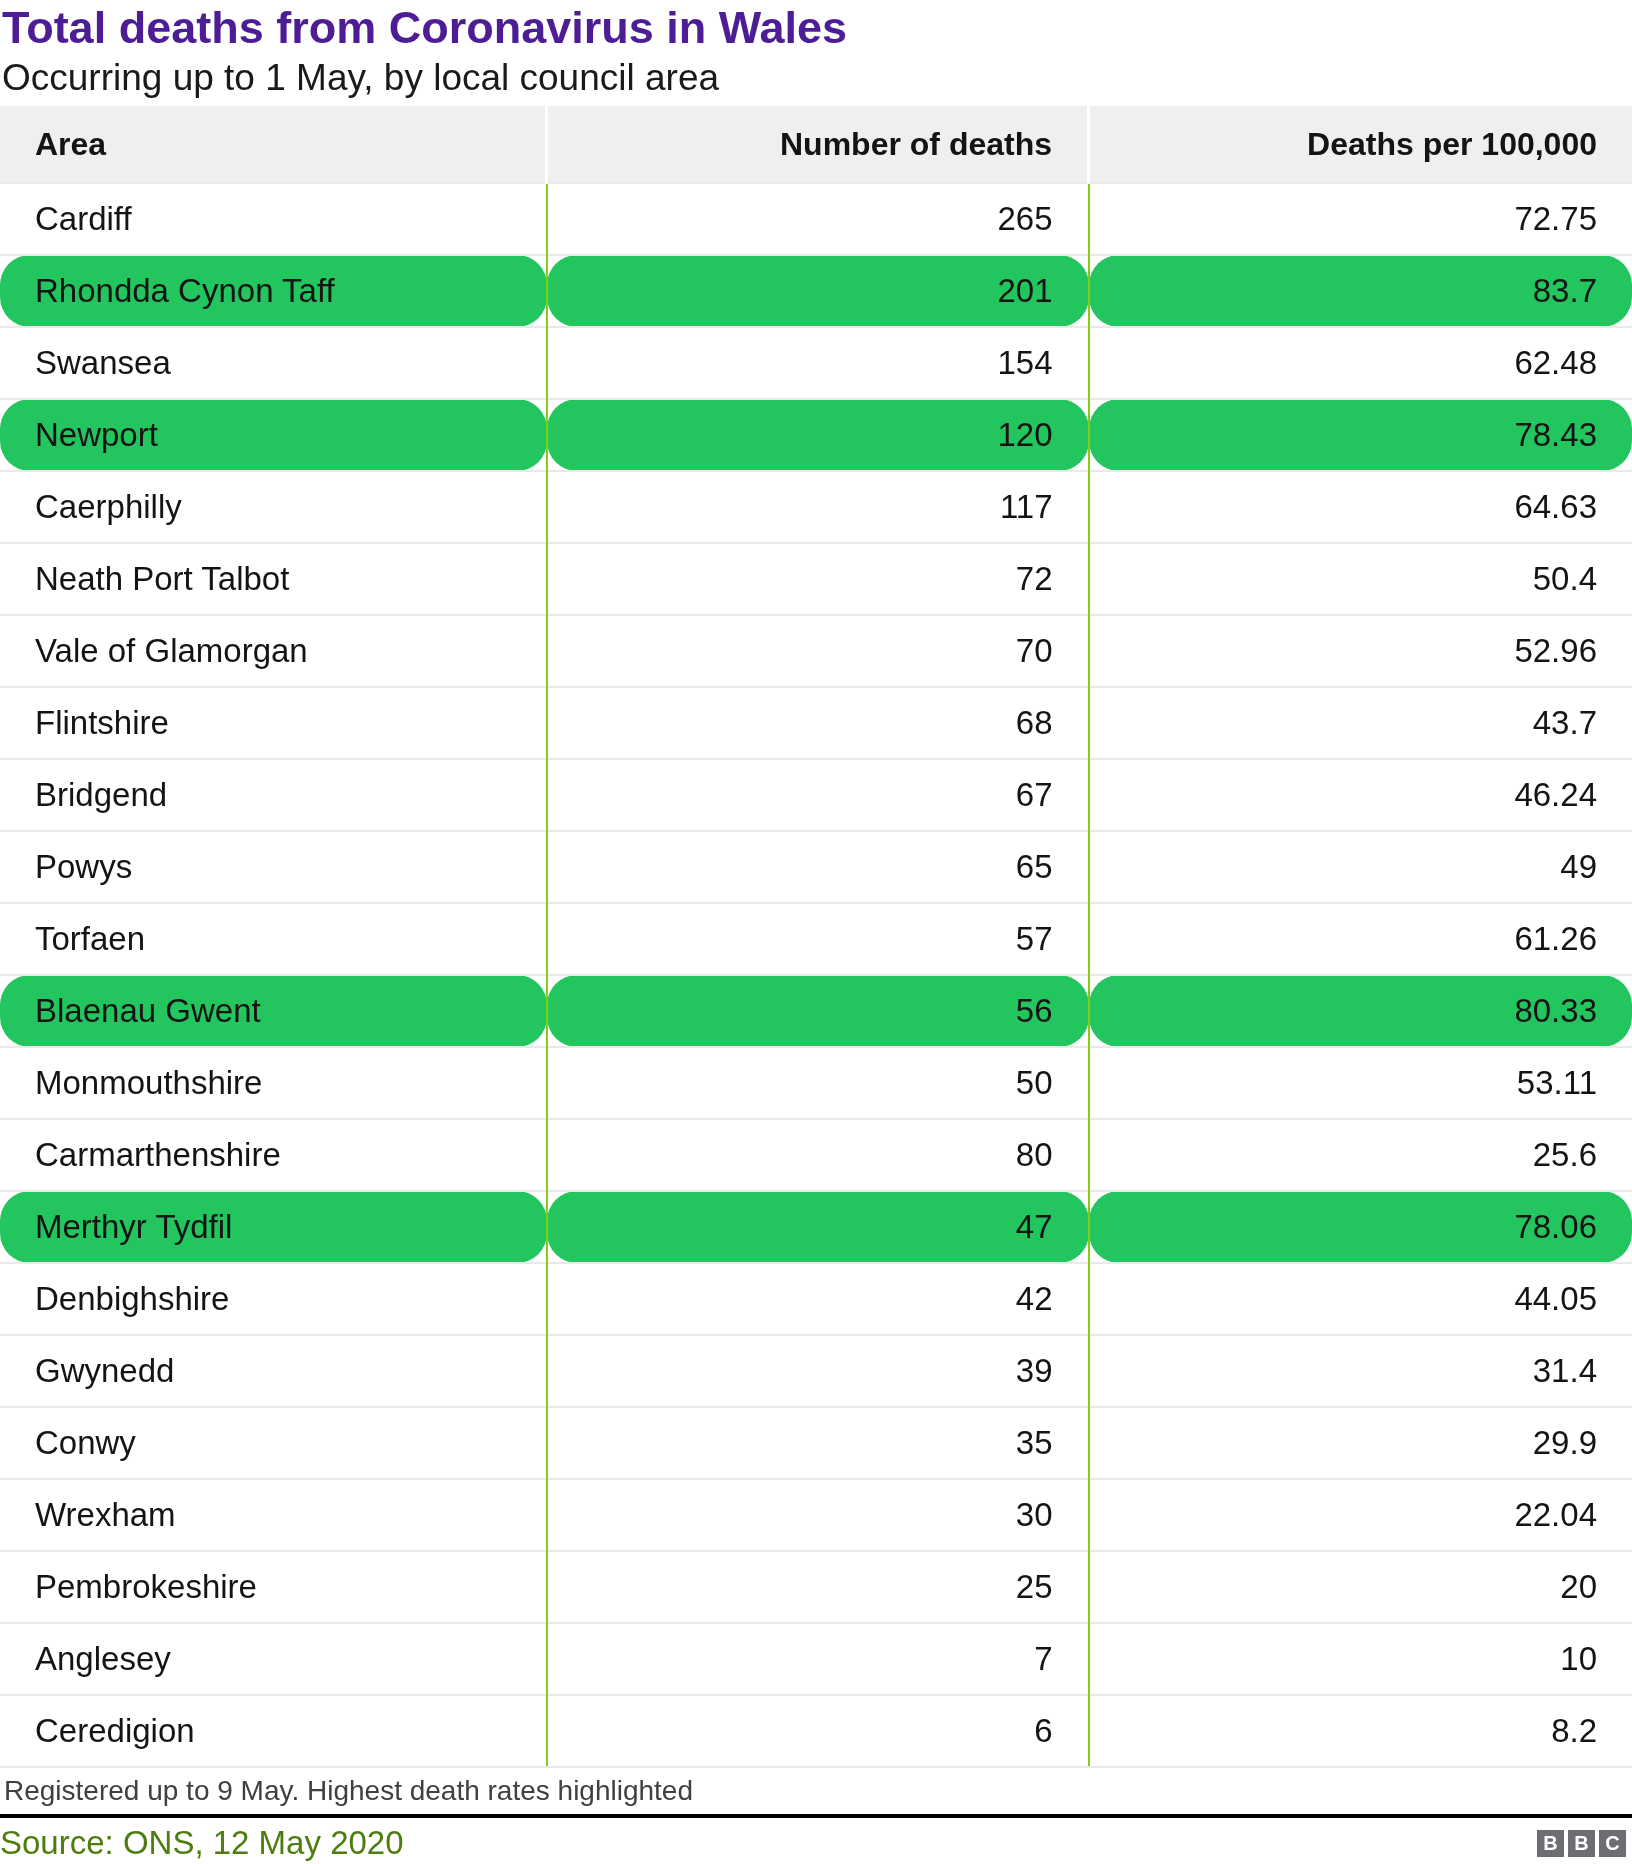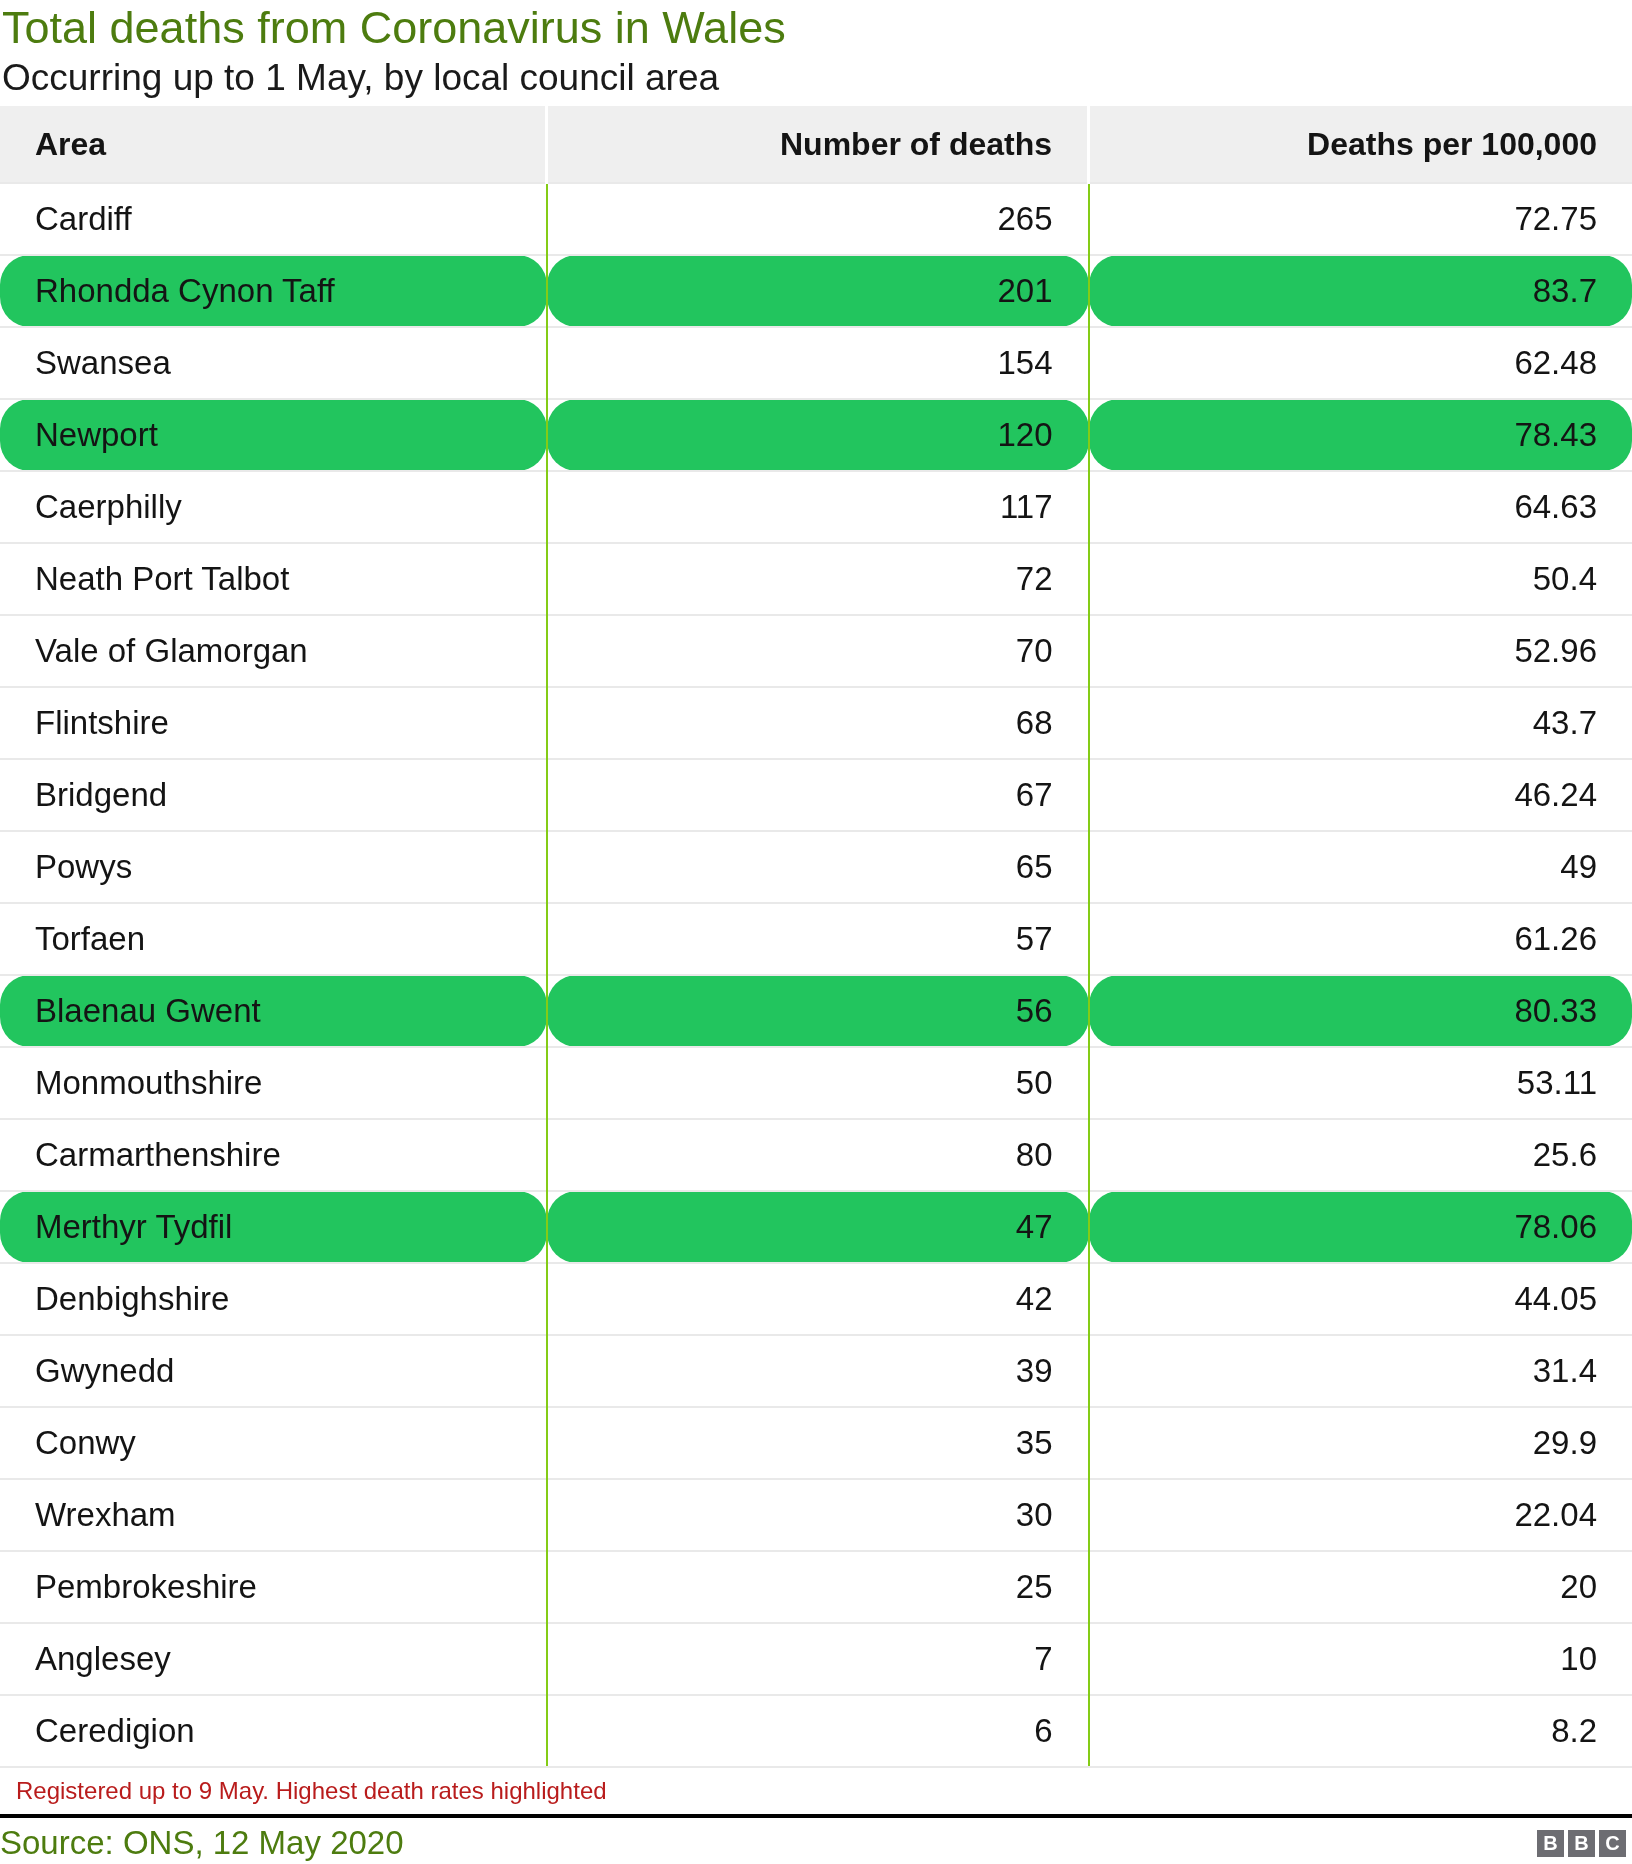--- a/index.html
+++ b/index.html
@@ -10,23 +10,23 @@
   body {
     width: 1632px;
     height: 1864px;
     overflow: hidden;
     font-family: "Liberation Sans", sans-serif;
     color: #141414;
   }
   .title {
     font-size: 45px;
     line-height: 48px;
-    font-weight: 400;
+    font-weight: 700;
     margin: 4px 0 6px 2px;
-    color: #4d7c0f;
+    color: #4c1d95;
   }
   .subtitle {
     font-size: 37px;
     line-height: 40px;
     font-weight: 400;
     margin: 0 0 8px 2px;
     color: #1a1a1a;
   }
   table.deaths {
     width: 100%;
@@ -52,24 +52,24 @@
     line-height: 38px;
     font-weight: 400;
     padding: 16px 35px;
     border-top: 2px solid #e9e9e9;
     background: #ffffff;
   }
   tbody td + td { border-left: 2px solid #84cc16; }
   tbody tr:last-child td { border-bottom: 2px solid #e9e9e9; }
   tbody tr.highlight td { background: #22c55e; border-radius: 30px; }
   .footnote {
-    font-size: 24px;
+    font-size: 28px;
     line-height: 38px;
-    padding: 4px 0 4px 16px;
-    color: #b91c1c;
+    padding: 4px 0 4px 4px;
+    color: #404040;
   }
   .rule {
     height: 4px;
     background: #000000;
   }
   .footer {
     display: flex;
     justify-content: space-between;
     align-items: center;
     padding: 6px 6px 0 0;

